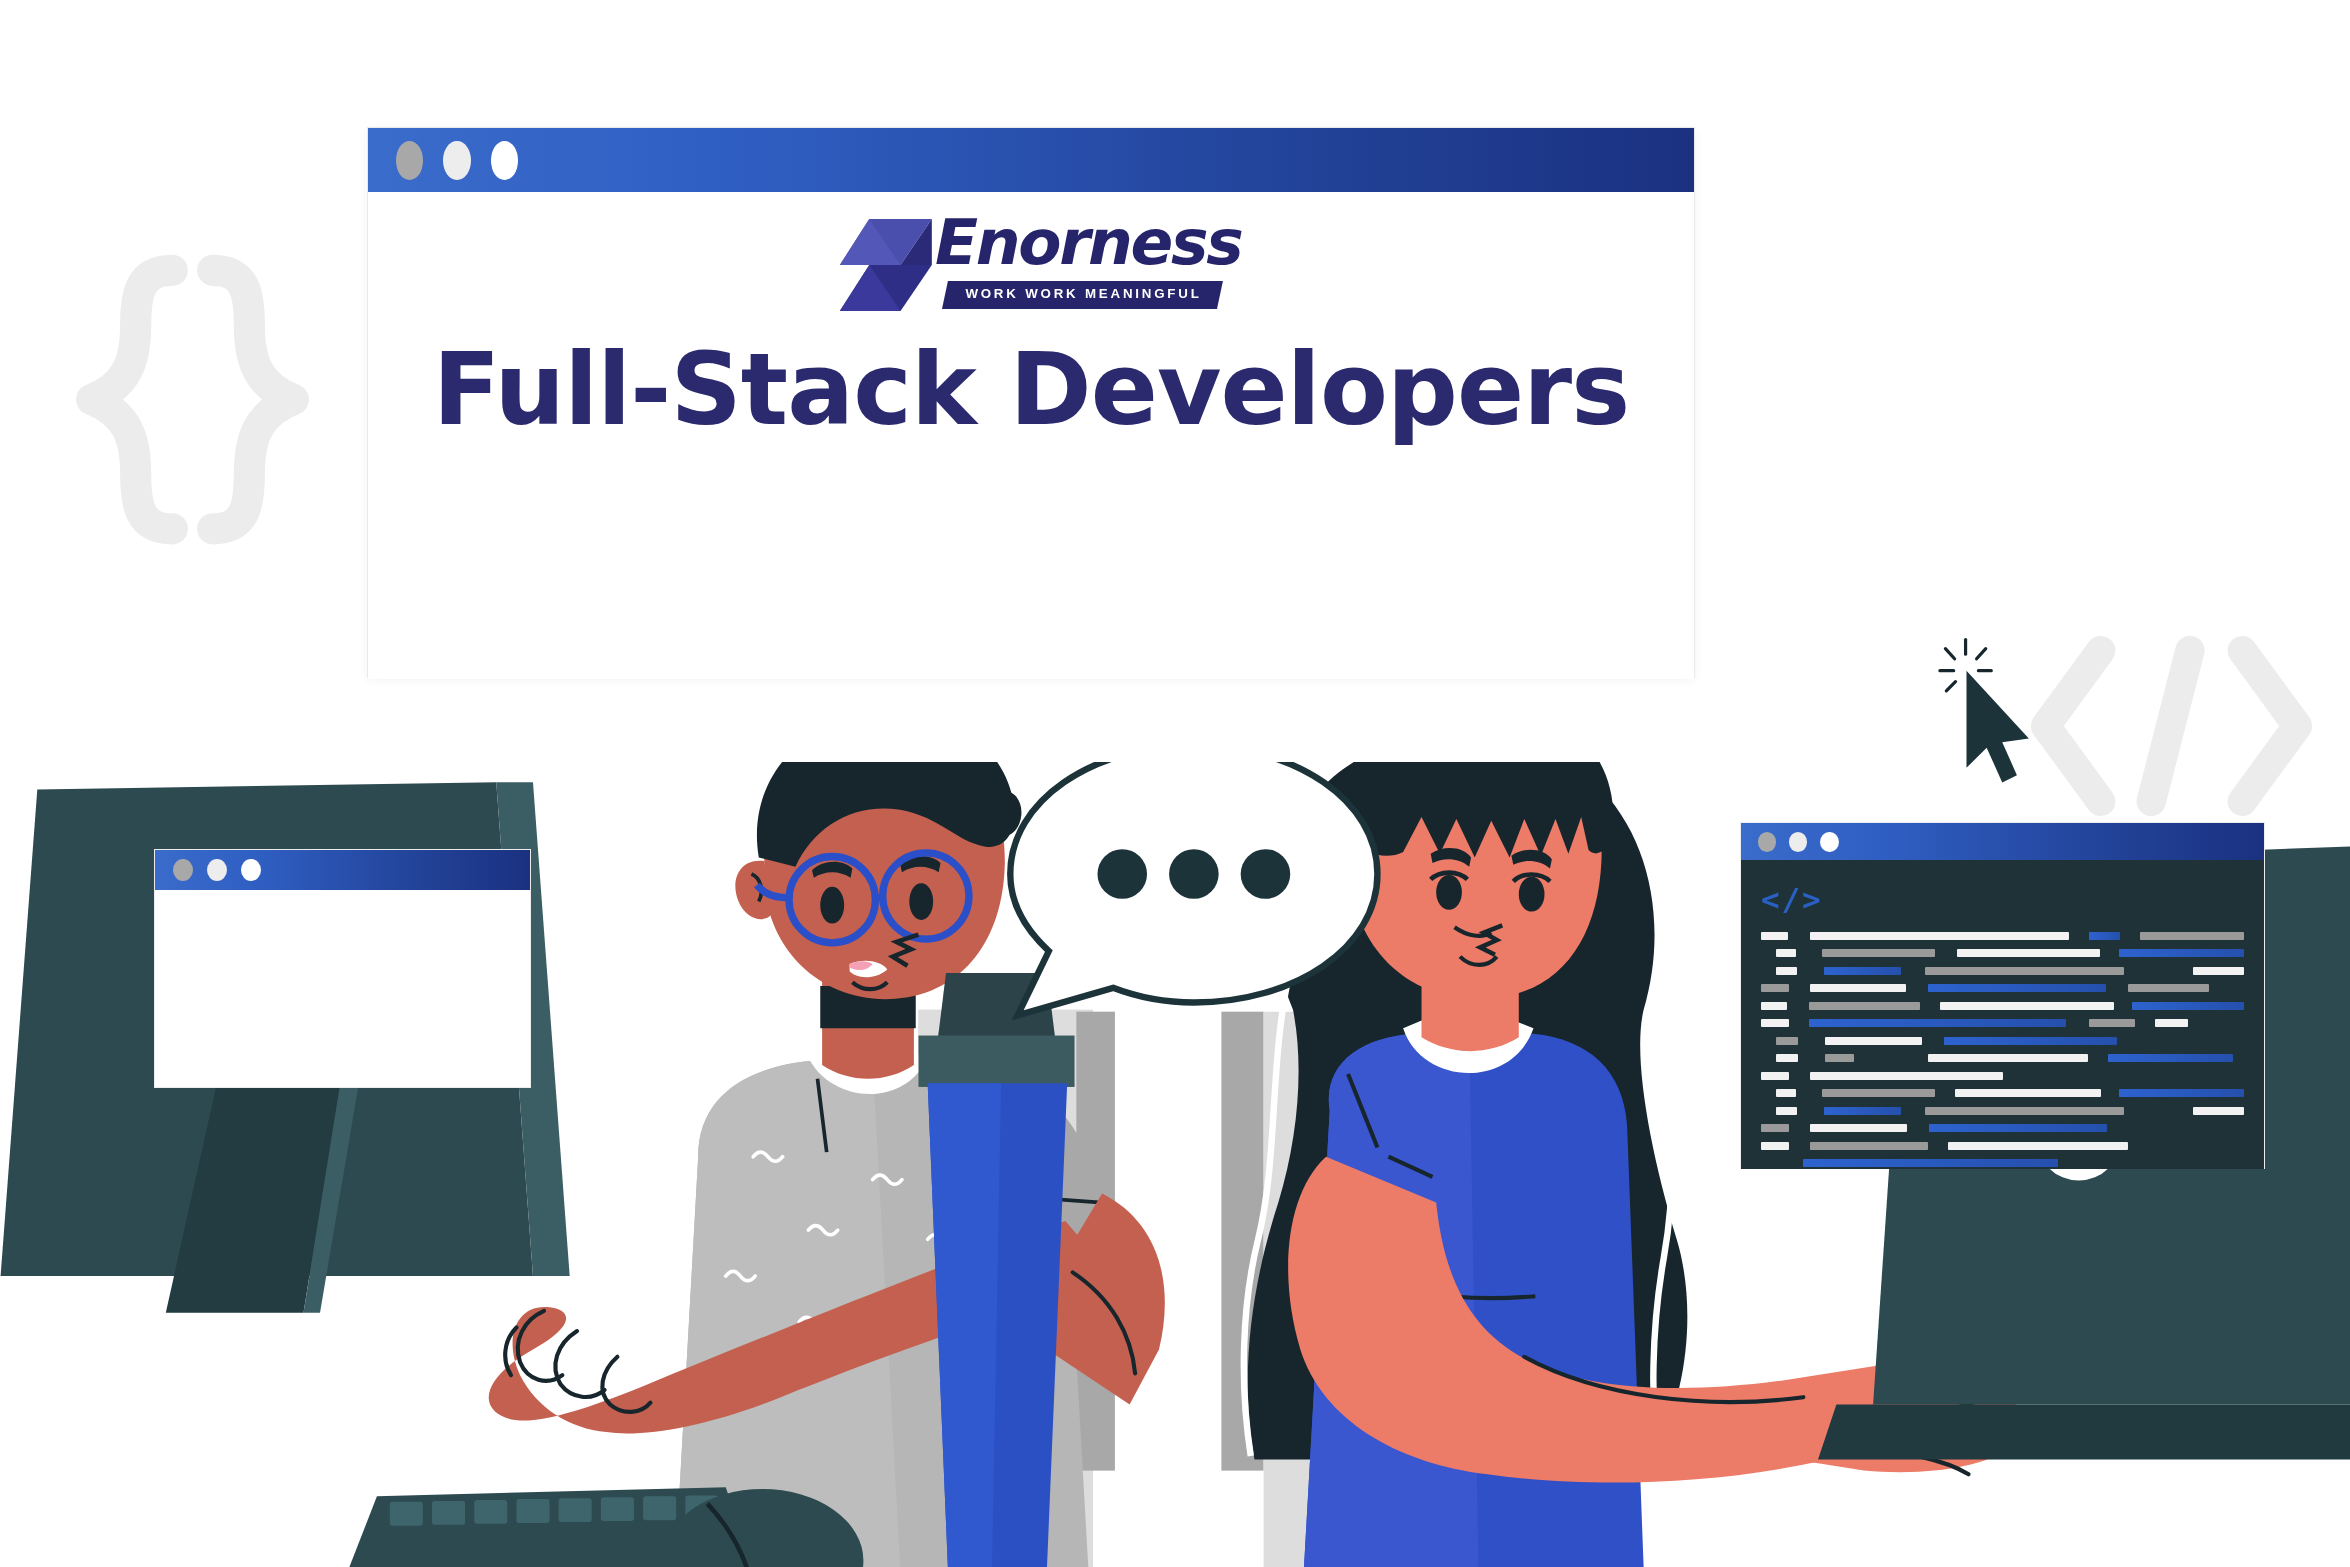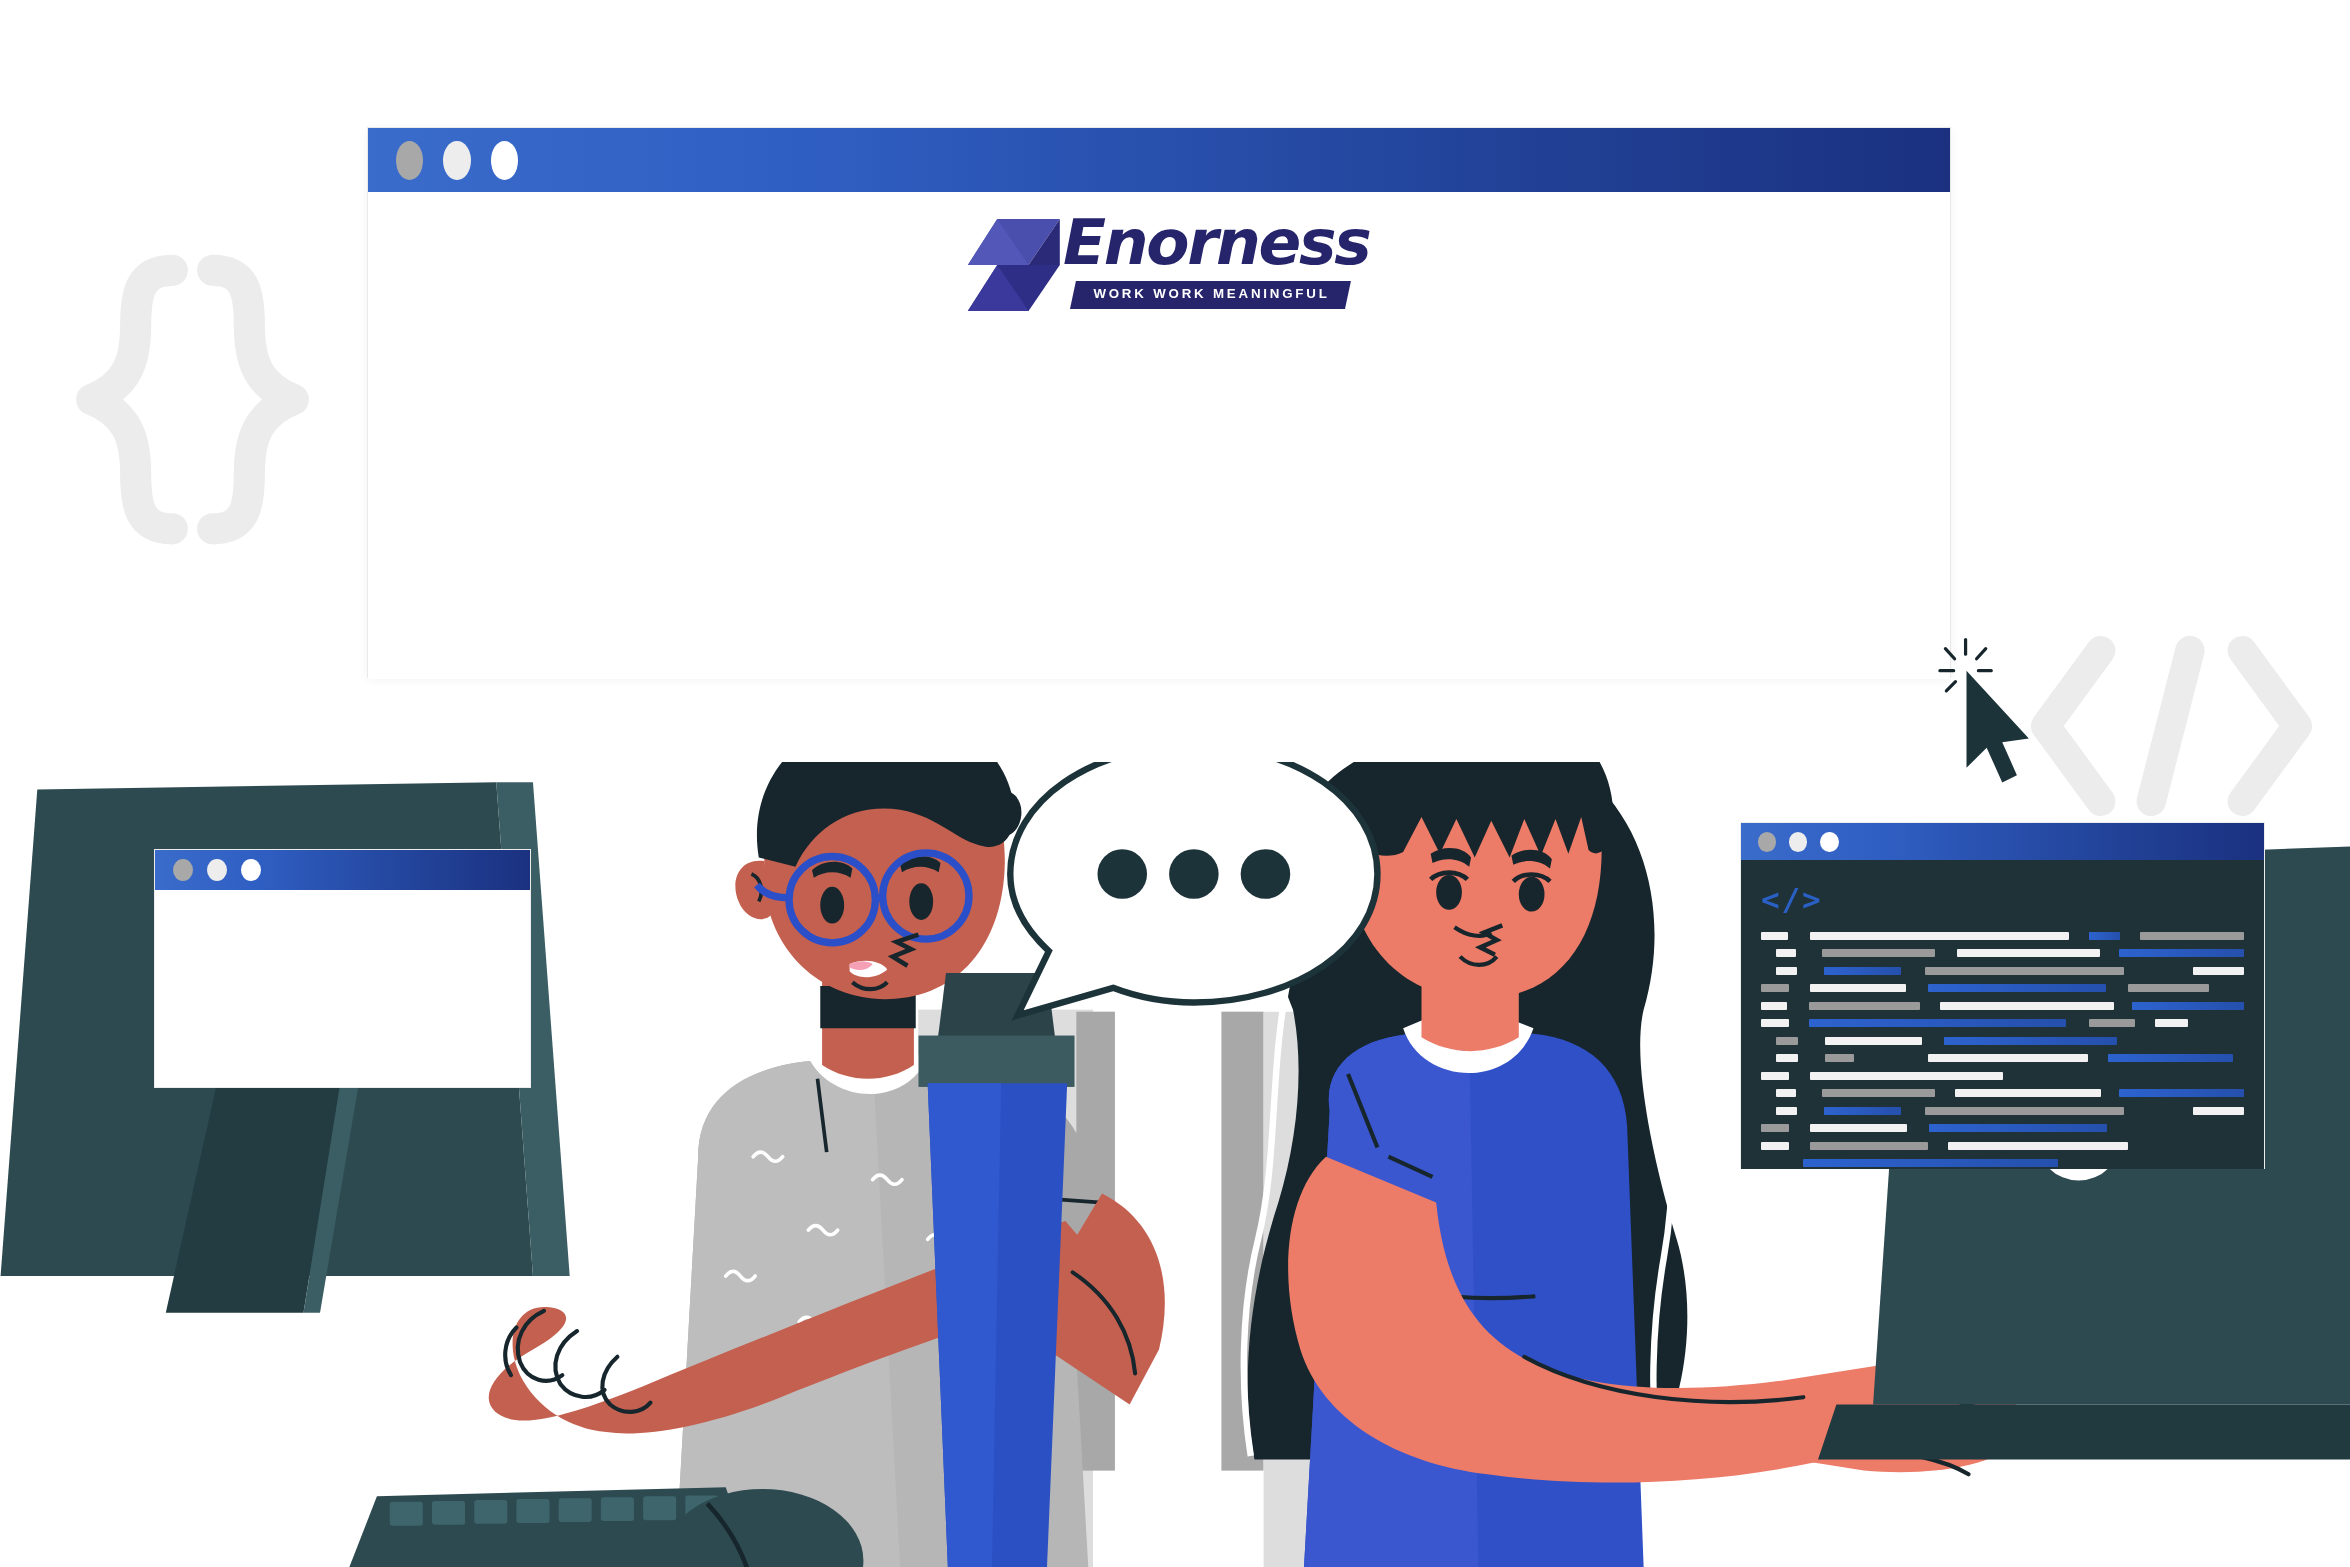--- a/index.html
+++ b/index.html
@@ -29,21 +29,21 @@
     left:2029px; top:634px;
     width:285px; height:184px;
     color:#ececec;
     z-index:1;
   }
 
   
   .hero-window {
     position:absolute;
     left:367px; top:127px;
-    width:1584px; height:551px;
+    width:1328px; height:551px;
     background:#f9a8d4;
     border:0.9px solid #e9e9e9;
     box-shadow:0 1.8px 9.2px rgba(0,0,0,.05);
     z-index:5;
   }
   .titlebar {
     height:64px;
     background:linear-gradient(90deg,#3a6ccb 0%, #2f5ec2 28%, #224399 70%, #1b3180 100%);
     display:flex; align-items:center;
     padding-left:27.5px;
@@ -217,20 +217,21 @@
               <path d="M34 52 L68 102 L2 102 Z" fill="#3b3a9c"></path>
             </svg>
           </div>
           <div class="logo-word">Enorness</div>
           <div class="logo-tag-bar"></div>
           <div class="logo-tag-text">WORK WORK MEANINGFUL</div>
         </div>
       </div>
 
       <h1 class="hero-heading">
+        <span class="line">Full-Stack Developers</span>
       </h1>
     </div>
   </div>
 
   <div class="cursor">
     <svg viewBox="0 0 110 180" width="101" height="165" aria-hidden="true">
       <g stroke="#16262c" stroke-width="3.5" stroke-linecap="round">
         <line x1="30" y1="6" x2="30" y2="22"></line>
         <line x1="8" y1="16" x2="18" y2="27"></line>
         <line x1="52" y1="16" x2="42" y2="27"></line>

